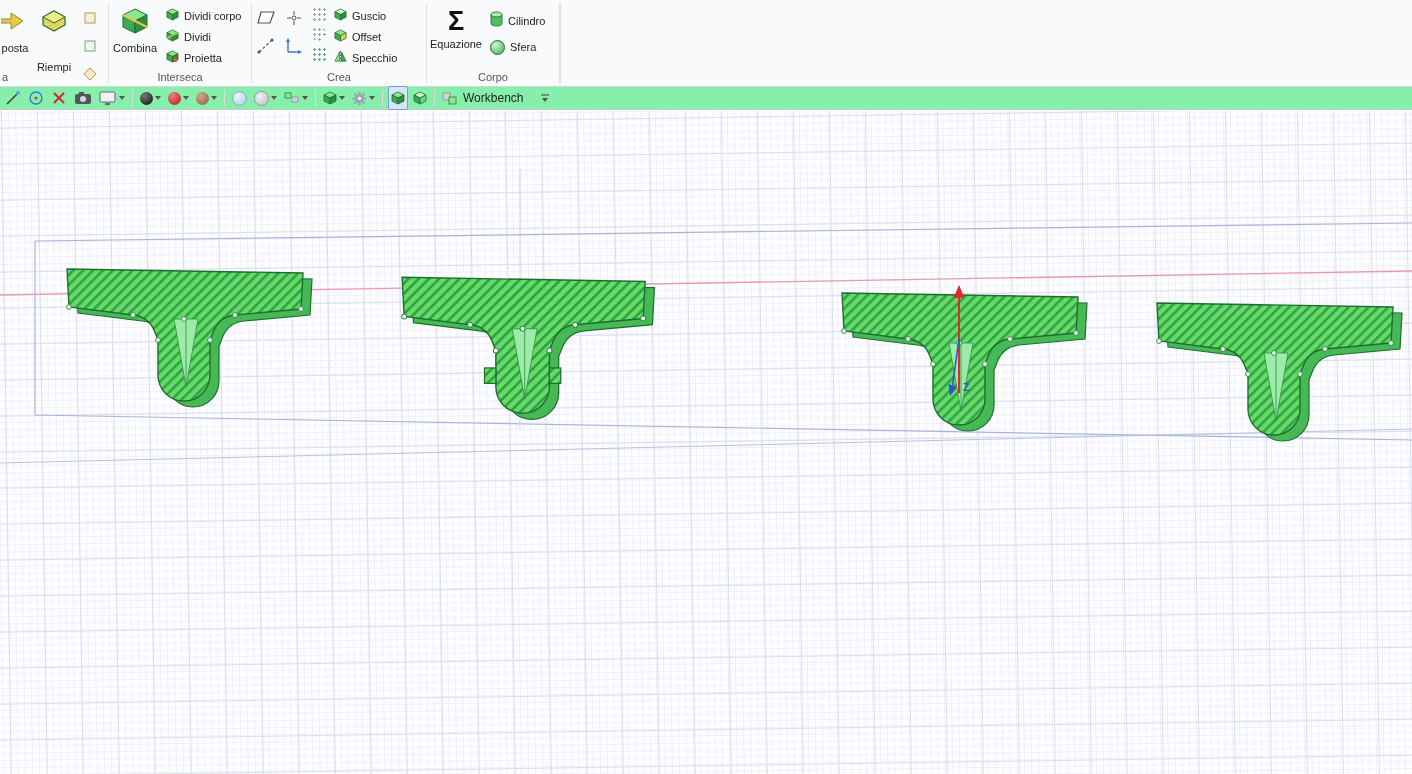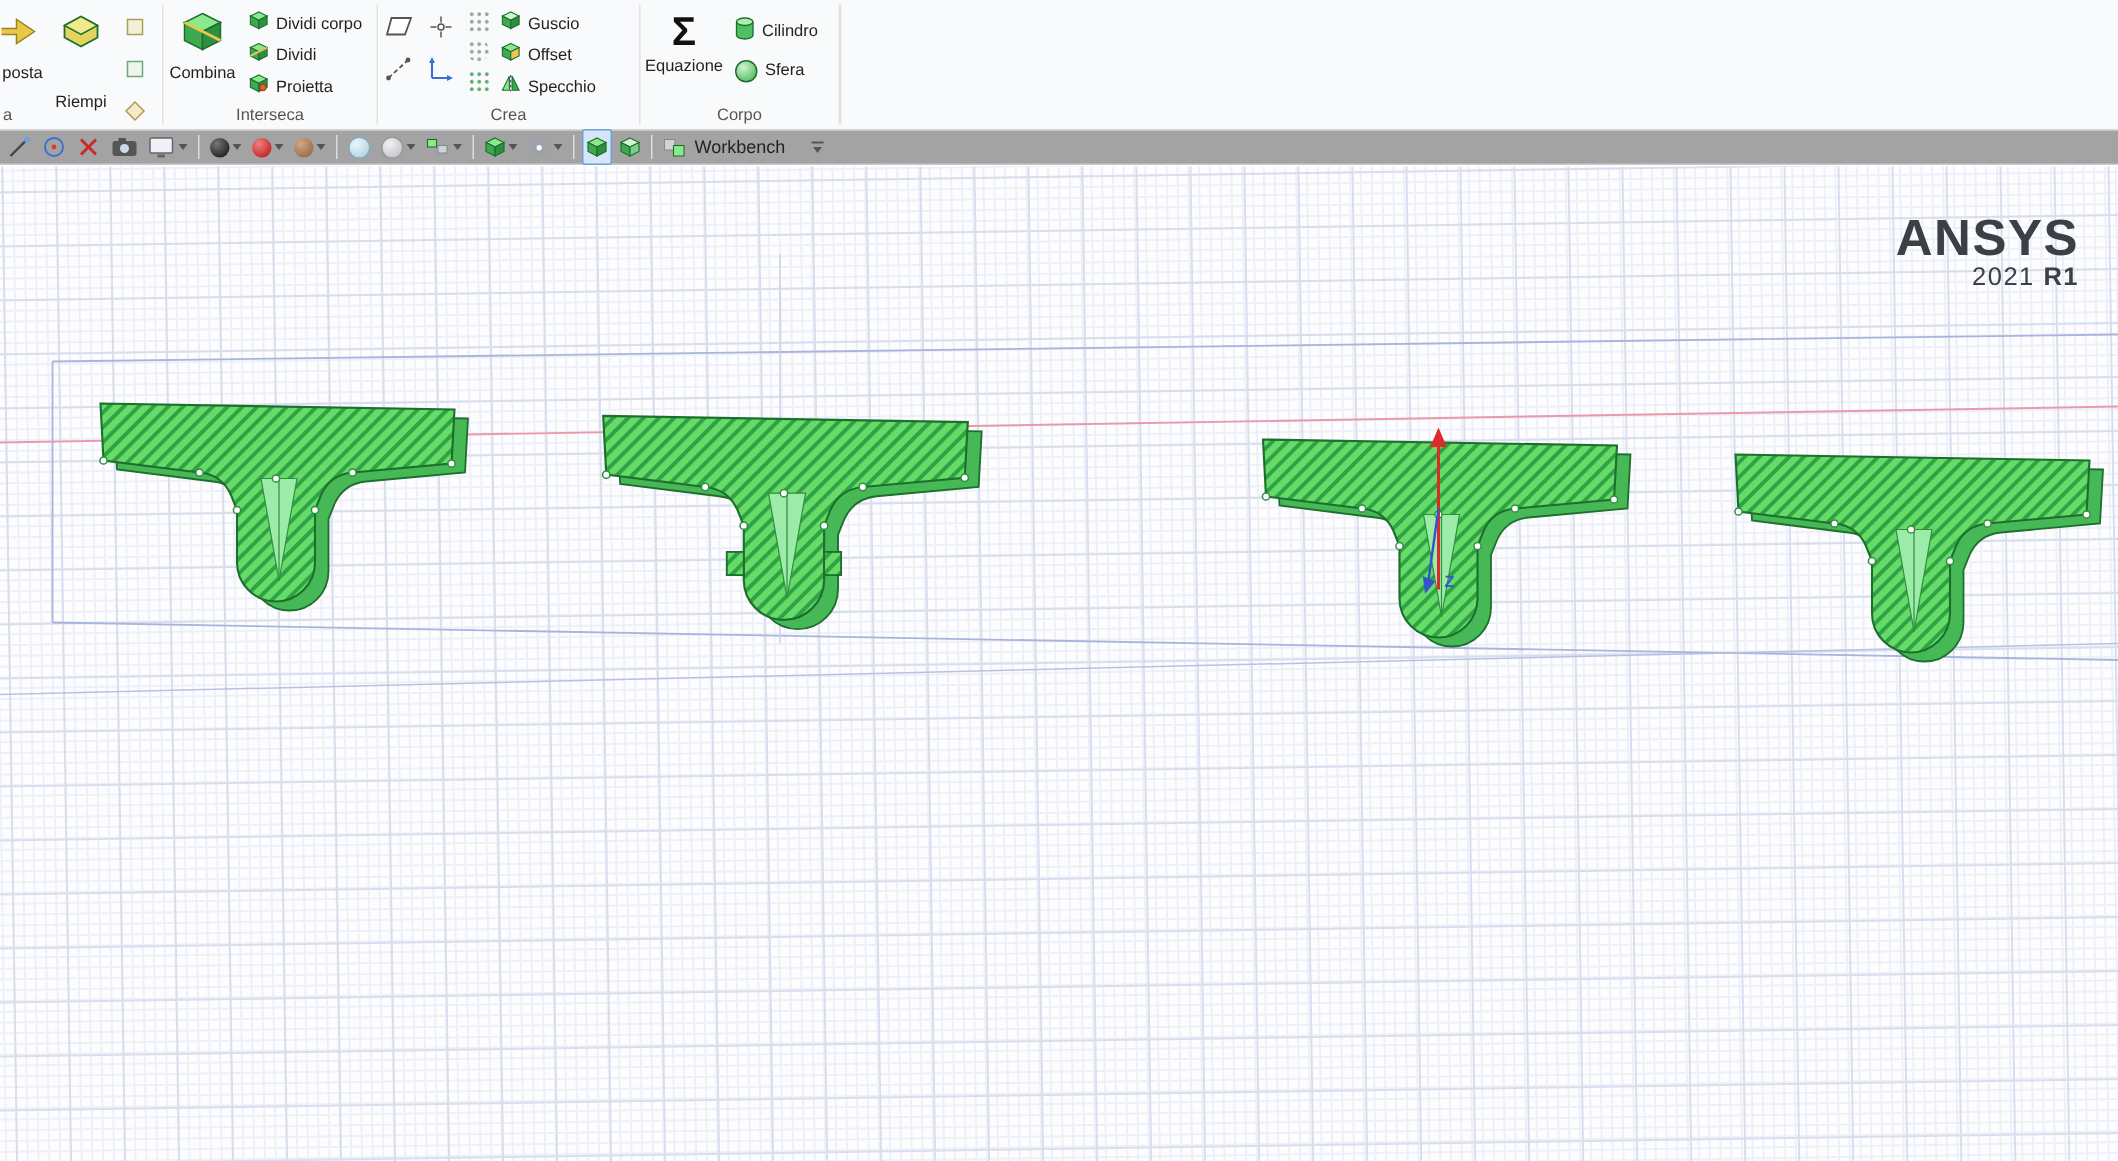--- a/index.html
+++ b/index.html
@@ -15,21 +15,21 @@
   .smallcol{display:flex;flex-direction:column;justify-content:flex-start;padding-top:3px;}
   .smallbtn{display:flex;align-items:center;gap:5px;height:21px;padding:0 5px;border-radius:3px;cursor:pointer;}
   .smallbtn .slabel{font-size:11px;color:#222;white-space:nowrap;}
   .iconcol{display:flex;flex-direction:column;align-items:center;gap:8px;padding:6px 3px 0 3px;}
   .dotcol{display:flex;flex-direction:column;align-items:center;gap:5px;padding:4px 3px 0 3px;}
   .sigma{font-size:27px;font-weight:bold;color:#111;line-height:28px;}
   .dots{width:15px;height:15px;background-image:radial-gradient(#9aa89a 1.1px, transparent 1.4px);background-size:5px 5px;background-position:1px 1px;}
   .sphere{width:13px;height:13px;border-radius:50%;}
 
   
-  #quickbar{position:absolute;left:0;top:87px;width:1412px;height:23px;background:#a3a3a3;border-bottom:1px solid #c9c9c9;display:flex;align-items:center;gap:3px;padding-left:3px;box-sizing:border-box;}
+  #quickbar{position:absolute;left:0;top:87px;width:1412px;height:23px;background:#86efac;border-bottom:1px solid #c9c9c9;display:flex;align-items:center;gap:3px;padding-left:3px;box-sizing:border-box;}
   .qi{height:20px;display:flex;align-items:center;justify-content:center;gap:2px;padding:0 2px;border-radius:2px;cursor:pointer;}
   .caret{width:0;height:0;border-left:3px solid transparent;border-right:3px solid transparent;border-top:4px solid #555;}
   .qsep{width:1px;height:16px;background:#ddd;margin:0 2px;}
   .selbox{border:1px solid #6f9fd8;background:#d6e6f8;padding:1px 2px;border-radius:2px;}
   .wblabel{font-size:12px;color:#222;margin-left:3px;}
 
   
   #canvas{position:absolute;left:0;top:111px;width:1412px;height:663px;overflow:hidden;background:#fdfdff;}
   #gridlayer{position:absolute;left:-30px;top:-30px;width:1500px;height:740px;transform:rotate(-0.85deg);
     background-image:
@@ -399,19 +399,15 @@
       <g transform="translate(938,170)">
         <line x1="21" y1="112" x2="21" y2="14" stroke="#DD2A2A" stroke-width="2"></line>
         <polygon points="21,4 15.5,17 26.5,17" fill="#DD2A2A"></polygon>
         <line x1="21" y1="58" x2="14" y2="108" stroke="#3355CC" stroke-width="1.6"></line>
         <polygon points="12,115 10.5,103 19,106.5" fill="#3355CC"></polygon>
         <text x="25" y="110" font-size="11" font-weight="bold" fill="#3355CC" font-family="Liberation Sans, sans-serif">Z</text>
       </g>
     </svg>
 
 
-    <div id="logo">
-      <div class="brand">ANSYS</div>
-      <div class="ver"><span>2021</span> <span class="rel">R1</span></div>
-    </div>
   </div>
 
 </div>
 
 </body></html>

